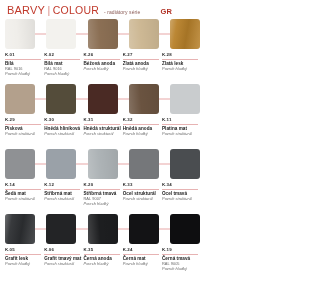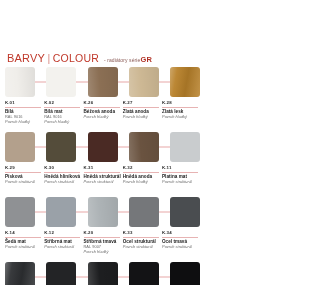--- a/index.html
+++ b/index.html
@@ -39,33 +39,32 @@
   .hd-pipe {
     font-size: 10.5px;
     color: #d98b84;
     margin: 0 2.5px;
   }
   .hd-colour {
     font-size: 10.5px;
     letter-spacing: .2px;
     color: #c0392b;
     font-weight: 400;
-    margin-top: 48px;
   }
   .hd-sub {
     font-size: 5px;
     color: #8a5a55;
     margin-left: 5px;
     letter-spacing: .1px;
   }
   .hd-gr {
     font-size: 7.5px;
     color: #b03024;
     font-weight: bold;
-    margin-left: 0;
+    margin-left: 20px;
     letter-spacing: .2px;
   }
 
   
   .row {
     position: relative;
     height: 65px;
   }
   .swatch-strip {
     position: relative;

